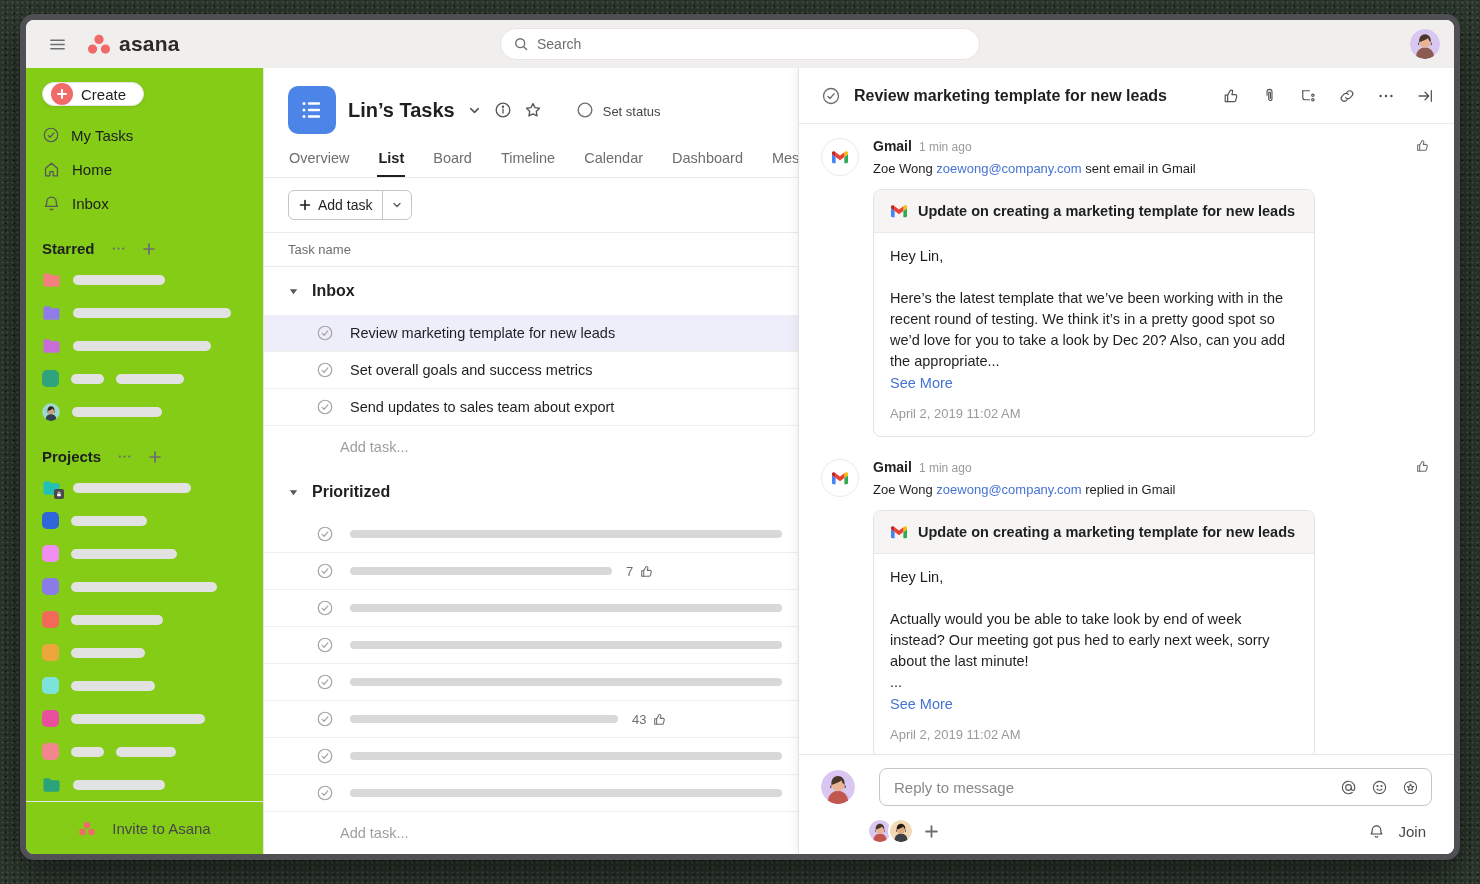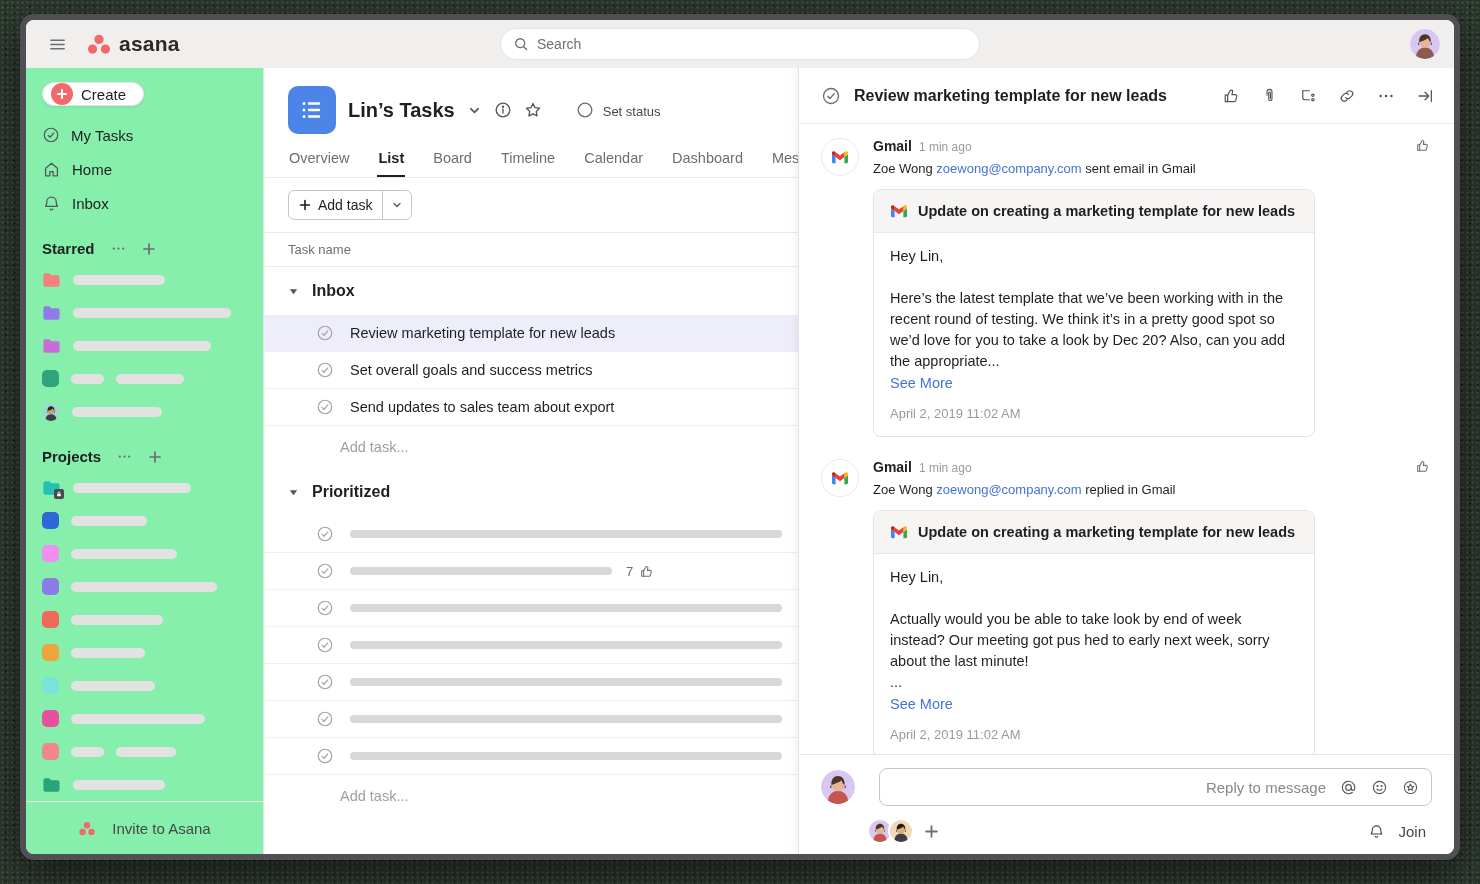--- a/index.html
+++ b/index.html
@@ -34,21 +34,21 @@
     width:480px; height:32px; background:#fff; border-radius:16px;
     display:flex; align-items:center; padding:0 12px; gap:8px;
     border:1px solid #e7e4e3; color:#6d6e6f; font-size:14px;
   }
   .topbar-avatar { margin-left:auto; width:30px; height:30px; border-radius:50%; overflow:hidden; cursor:pointer; }
 
   
   .frame-body { flex:1; display:flex; min-height:0; }
 
   
-  .sidebar { width:238px; flex:none; background:#86efac; border-right:1px solid #e8e6e4; display:flex; flex-direction:column; overflow:hidden; }
+  .sidebar { width:238px; flex:none; background:#84cc16; border-right:1px solid #e8e6e4; display:flex; flex-direction:column; overflow:hidden; }
   .create-btn {
     margin:14px 0 4px 16px; height:36px; width:102px; background:#fff; border:1px solid #e8e5e4;
     border-radius:18px; display:flex; align-items:center; gap:8px; padding:0 14px 0 8px;
     box-shadow:0 1px 3px rgba(0,0,0,.08); cursor:pointer; font-size:15px; color:#1e1f21;
   }
   .create-plus { width:22px; height:22px; border-radius:50%; background:#f06a6a; color:#fff; display:flex; align-items:center; justify-content:center; }
   .nav { margin-top:8px; }
   .nav-item { height:34px; display:flex; align-items:center; gap:11px; padding:0 16px; font-size:15px; color:#1e1f21; cursor:pointer; }
   .nav-item .nicon { color:#55565a; }
   .side-sect { margin-top:20px; padding:0 16px; display:flex; align-items:center; gap:16px; font-size:15px; font-weight:700; }
@@ -111,21 +111,21 @@
   .mailcard { margin-top:13px; width:442px; border:1px solid #e5e3e2; border-radius:8px; overflow:hidden; background:#fff; }
   .mail-head { background:#f6f5f4; border-bottom:1px solid #eceae9; padding:13px 16px; display:flex; align-items:center; gap:10px; }
   .mail-subj { font-size:14.5px; font-weight:700; }
   .mail-bodyc { padding:13px 16px 12px; font-size:14.5px; line-height:21px; color:#1e1f21; }
   .mail-bodyc p { margin-bottom:21px; }
   .mail-bodyc p:last-of-type { margin-bottom:0; }
   .seemore { color:#4573d2; font-size:14.5px; cursor:pointer; display:inline-block; margin-top:1px; }
   .mail-date { margin-top:9px; font-size:13px; color:#9c9a99; }
 
   .replybox { flex:none; border-top:1px solid #e8e6e4; padding:13px 22px 10px; }
-  .reply-row { display:flex; align-items:center; gap:24px;text-align:right; }
+  .reply-row { display:flex; align-items:center; gap:24px; }
   .reply-ava { width:34px; height:34px; border-radius:50%; overflow:hidden; flex:none; }
   .reply-input { flex:1; height:38px; border:1px solid #c9c5c3; border-radius:8px; display:flex; align-items:center; padding:0 12px 0 14px; gap:14px; background:#fff; }
   .reply-ph { flex:1; font-size:15px; color:#8b8887; }
   .rico { color:#55565a; cursor:pointer; display:flex; }
   .collab-row { display:flex; align-items:center; margin-top:12px; padding-left:46px; }
   .collab-ava { width:26px; height:26px; border-radius:50%; overflow:hidden; border:2px solid #fff; }
   .collab-ava + .collab-ava { margin-left:-5px; }
   .collab-add { margin-left:10px; color:#6d6e6f; cursor:pointer; display:flex; }
   .join { margin-left:auto; display:flex; align-items:center; gap:13px; color:#47464a; font-size:15px; cursor:pointer; padding-right:6px; }
 </style>
@@ -511,20 +511,38 @@
             </span>
             <span class="tbar grow"></span>
           </div>
           <div class="trow">
             <span class="ck">
               <svg width="18" height="18" viewBox="0 0 24 24" fill="none" stroke="currentColor" stroke-width="1.6" stroke-linecap="round" stroke-linejoin="round">
                 <circle cx="12" cy="12" r="9"></circle>
                 <path d="M8.2 12.4l2.6 2.6 5-5.8"></path>
               </svg>
             </span>
+            <span class="tbar" style="width: 268px;"></span>
+            <span class="likes">
+              <span>43</span>
+              <span>
+                <svg width="15" height="15" viewBox="0 0 24 24" fill="none" stroke="currentColor" stroke-width="1.7" stroke-linecap="round" stroke-linejoin="round">
+                  <path d="M7.5 10.8v8.7"></path>
+                  <path d="M4.3 19.5h11.8a2.3 2.3 0 0 0 2.25-1.8l1.25-5.2a1.9 1.9 0 0 0-1.85-2.35h-4.55l.95-3.95a1.75 1.75 0 0 0-3.2-1.3L7.5 10.8H4.3z"></path>
+                </svg>
+              </span>
+            </span>
+          </div>
+          <div class="trow">
+            <span class="ck">
+              <svg width="18" height="18" viewBox="0 0 24 24" fill="none" stroke="currentColor" stroke-width="1.6" stroke-linecap="round" stroke-linejoin="round">
+                <circle cx="12" cy="12" r="9"></circle>
+                <path d="M8.2 12.4l2.6 2.6 5-5.8"></path>
+              </svg>
+            </span>
             <span class="tbar grow"></span>
           </div>
           <div class="trow">
             <span class="ck">
               <svg width="18" height="18" viewBox="0 0 24 24" fill="none" stroke="currentColor" stroke-width="1.6" stroke-linecap="round" stroke-linejoin="round">
                 <circle cx="12" cy="12" r="9"></circle>
                 <path d="M8.2 12.4l2.6 2.6 5-5.8"></path>
               </svg>
             </span>
             <span class="tbar grow"></span>

